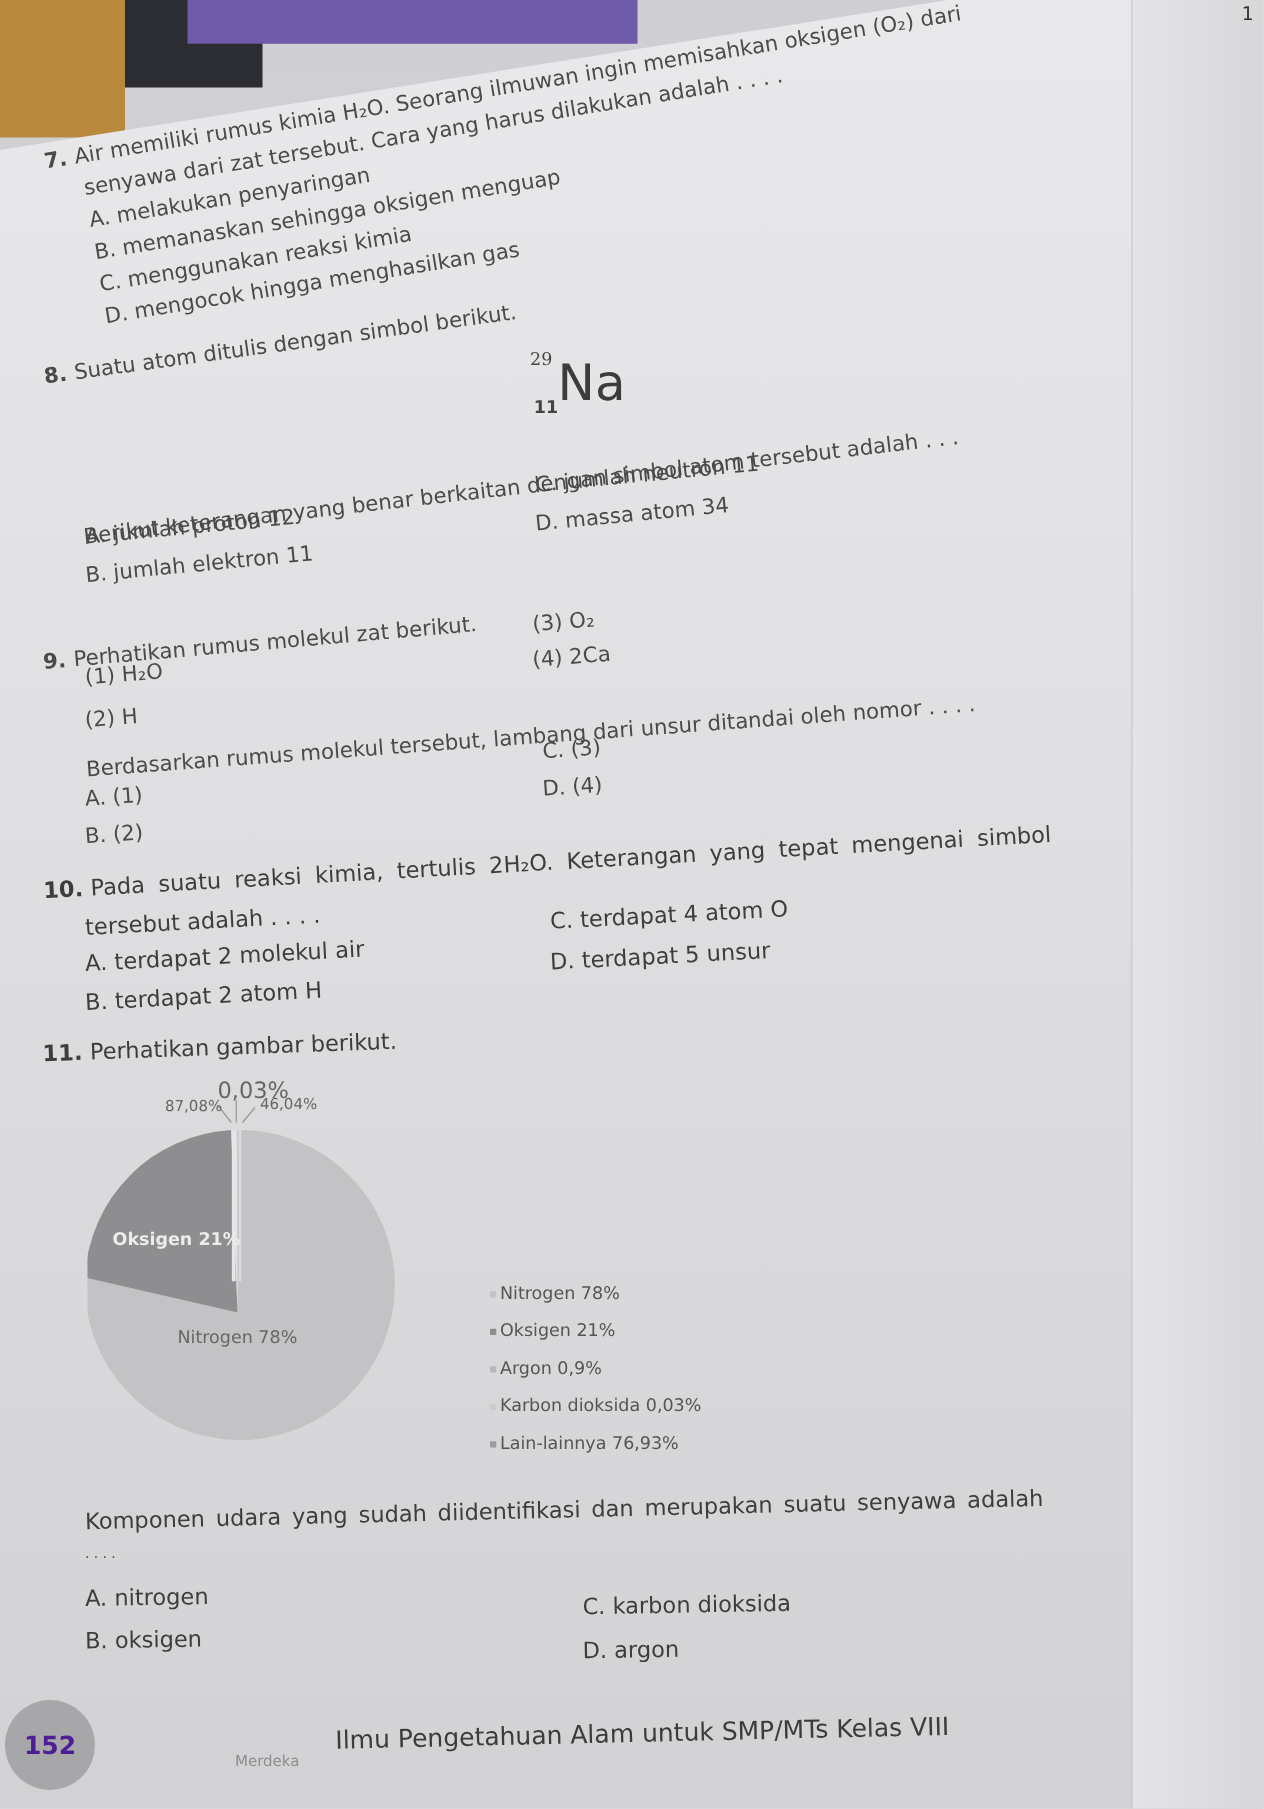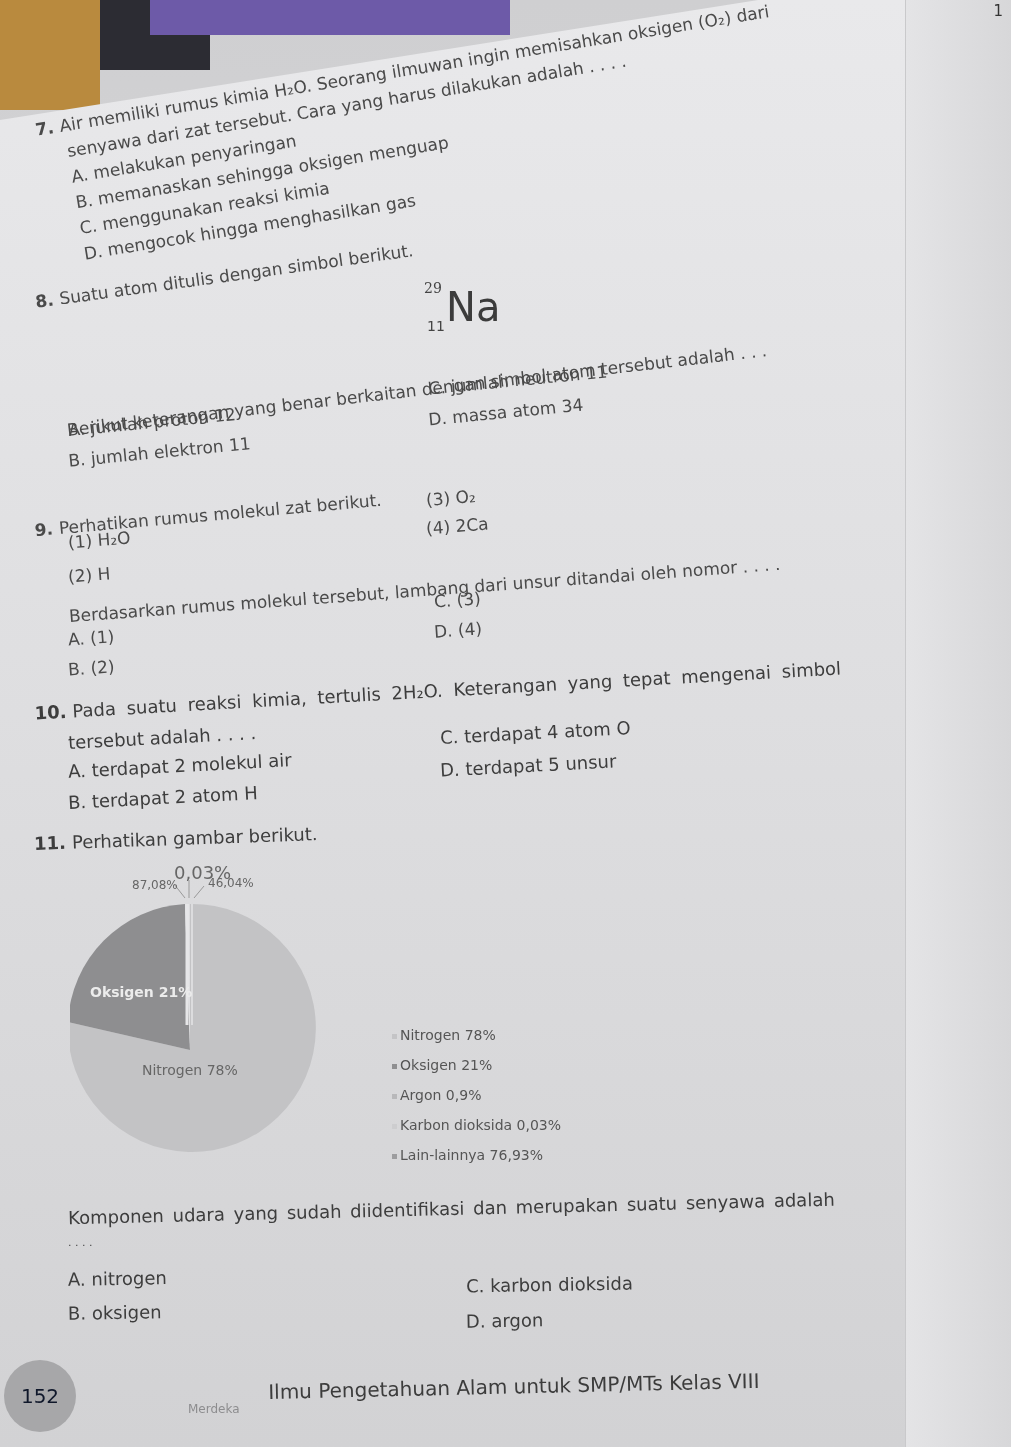--- a/index.html
+++ b/index.html
@@ -20,21 +20,21 @@
   .t{font-size:17px;white-space:nowrap;color:#4a4a4a;}
   .b{font-size:18px;white-space:nowrap;color:#3d3d3d;}
   .opt{position:absolute;white-space:nowrap;}
   .num{font-weight:bold;margin-right:6px;}
   .pie-wrap{position:absolute;left:70px;top:860px;width:460px;height:320px;}
   .legend{position:absolute;left:322px;top:160px;font-size:14px;color:#555;}
   .legend .li{height:30px;line-height:30px;white-space:nowrap;}
   .legend .sw{display:inline-block;width:5px;height:5px;margin-right:3px;vertical-align:middle;}
   .footer{position:absolute;left:0;top:1350px;width:1011px;height:97px;}
   .pgnum{position:absolute;left:4px;top:10px;width:72px;height:72px;border-radius:50%;
-         background:#a7a7a9;color:#0f172a;font-weight:normal;font-size:20px;display:flex;
+         background:#a7a7a9;color:#4c1d95;font-weight:bold;font-size:20px;display:flex;
          align-items:center;justify-content:center;}
   .brand{position:absolute;left:100px;top:2px;font-size:50px;font-weight:bold;color:#9a9a9c;letter-spacing:-1px;}
   .brand-sub{position:absolute;left:188px;top:52px;font-size:12px;color:#8d8d8f;}
   .book-title{position:absolute;left:268px;top:30px;font-size:20px;color:#3c3c3c;transform:rotate(-1.3deg);transform-origin:left top;}
 </style>
 </head>
 <body>
 
 <div class="bg-top">
   <div class="bg-orange"></div>
@@ -58,21 +58,21 @@
     <div class="opt t" style="left:28px;top:130px;"><span>D.</span> <span>mengocok hingga menghasilkan gas</span></div>
   </div>
 
   <div class="blk" style="left:34px;top:292px;transform:rotate(-7.8deg);">
     <div class="t" style="position:absolute;left:0;top:0;">
       <span class="num">8.</span><span>Suatu atom ditulis dengan simbol berikut.</span>
     </div>
   </div>
   <div style="position:absolute;left:424px;top:280px;width:90px;height:56px;">
     <span style="position:absolute;left:0;top:0;font-size:14px;font-family:'DejaVu Serif',serif;color:#444;">29</span>
-    <span style="position:absolute;left:3px;top:38px;font-size:14px;color:#444;">11</span>
+    <span style="position:absolute;left:3px;top:38px;font-size:14px;color:#444;font-weight:bold;">11</span>
     <span style="position:absolute;left:22px;top:4px;font-size:40px;color:#3c3c3c;">Na</span>
   </div>
   <div class="blk" style="left:66px;top:420px;transform:rotate(-6.5deg);">
     <div class="t" style="position:absolute;left:0;top:0;">Berikut keterangan yang benar berkaitan dengan simbol atom tersebut adalah . . .</div>
   </div>
   <div class="opt t" style="left:68px;top:412px;transform:rotate(-5.5deg);"><span>A.</span> <span>jumlah proton 12</span></div>
   <div class="opt t" style="left:68px;top:442px;transform:rotate(-5.5deg);"><span>B.</span> <span>jumlah elektron 11</span></div>
   <div class="opt t" style="left:428px;top:370px;transform:rotate(-5.5deg);"><span>C.</span> <span>jumlah neutron 11</span></div>
   <div class="opt t" style="left:428px;top:402px;transform:rotate(-5.5deg);"><span>D.</span> <span>massa atom 34</span></div>
 

